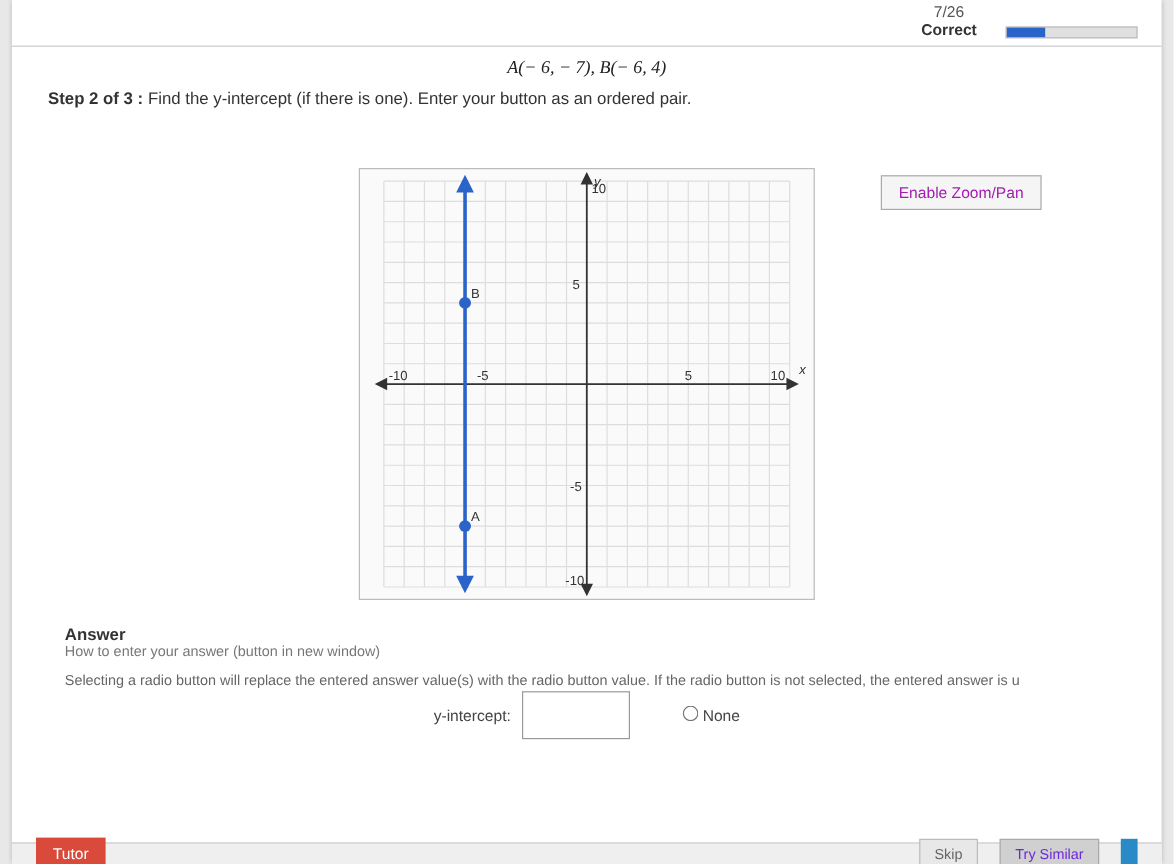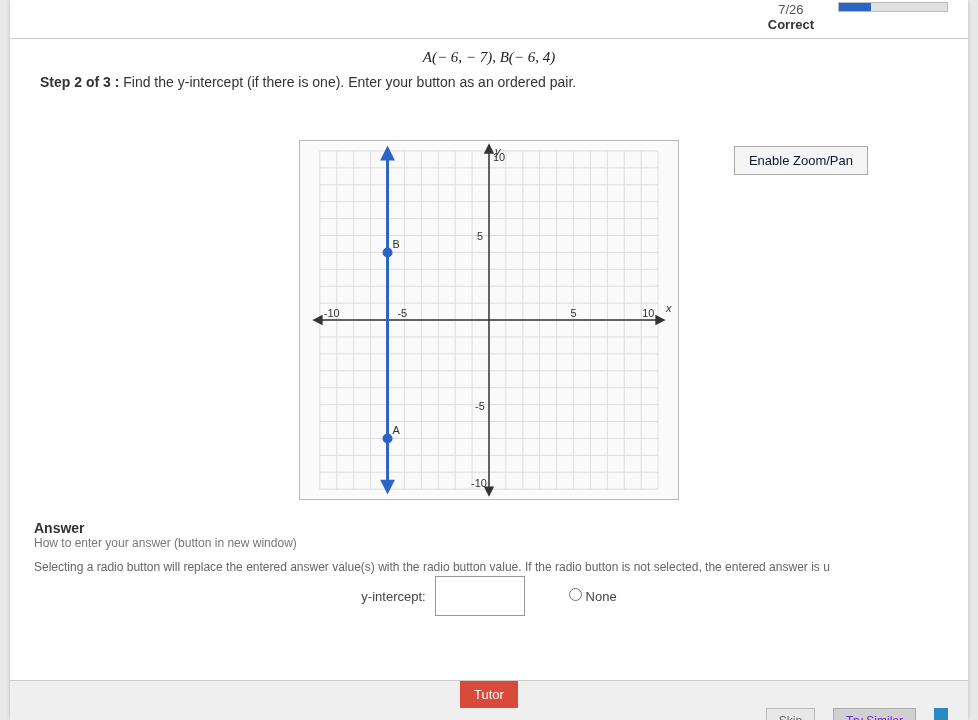--- a/index.html
+++ b/index.html
@@ -25,63 +25,62 @@
     padding: 2px 20px 6px 20px;
     border-bottom: 1px solid #ccc;
   }
   .qtitle { font-size: 14px; color: #444; flex: 0 0 auto; }
   .qtitle b { font-weight: 700; }
   .progress-block { margin-left: auto; text-align: center; }
   .pcount { font-size: 13px; color: #555; }
   .plabel { font-size: 13px; font-weight: 700; color: #333; }
   .pbar { width: 110px; height: 10px; background: #e0e0e0; border: 1px solid #bbb; margin-left: 14px; position: relative; display: inline-block; vertical-align: middle; }
   .pbar-fill { background: #2a64c8; height: 100%; width: 30%; }
-  .progress-flex { display: flex; align-items: flex-start; gap: 10px; }
+  .progress-flex { display: flex; align-items: flex-end; gap: 10px; }
   .points-line { text-align: center; font-size: 15px; font-style: italic; font-family: 'Times New Roman', serif; padding: 10px 0 4px; color: #222; }
   .step-line { padding: 4px 30px 10px; font-size: 14px; color: #333; }
   .step-line b { font-weight: 700; }
   .graph-area { text-align: center; position: relative; }
   .zoom-btn {
     position: absolute;
     right: 100px;
     top: 6px;
     border: 1px solid #aaa;
     background: #f5f5f5;
     padding: 6px 14px;
     font-size: 13px;
-    color: #0f172a;
+    color: #a21caf;
     cursor: pointer;
   }
   .graph-box {
     width: 380px;
     height: 360px;
     border: 1px solid #bbb;
     margin: 40px auto 10px;
     position: relative;
     background: #fafafa;
   }
   svg.grid { position: absolute; inset: 0; }
-  .answer-sec { padding: 10px 24px; font-size: 13px; color: #555; }
+  .answer-sec { padding: 10px 44px; font-size: 13px; color: #555; }
   .answer-sec .atitle { font-weight: 700; font-size: 14px; color: #333; }
   .answer-sec .ahint { color: #777; font-size: 12px; margin-bottom: 10px; }
   .answer-sec .anote { font-size: 12px; color: #666; margin: 10px 0 2px; }
   .answer-row { text-align: center; }
   .ylabel { font-size: 13px; color: #444; margin-right: 6px; }
   .ans-input { width: 90px; height: 40px; border: 1px solid #999; font-size: 14px; text-align: center; }
   .radio-wrap { margin-left: 40px; font-size: 13px; color: #444; }
   .footer {
     position: absolute;
     bottom: 0; left: 0; right: 0;
     background: #efefef;
     border-top: 1px solid #ccc;
-    height: 40px;
+    height: 18px;
     display: flex;
     align-items: center;
     padding: 0 20px;
-    flex-direction: column;
   }
   .tutor-btn { background: #d94a3a; color: #fff; border: none; padding: 6px 14px; font-size: 13px; cursor: pointer; }
   .footer-right { margin-left: auto; display: flex; gap: 18px; justify-content: flex-end; }
   .skip-btn { background: #e8e8e8; border: 1px solid #bbb; color: #666; padding: 5px 12px; font-size: 12px; cursor: pointer; }
   .try-btn { background: #d0d0d0; border: 1px solid #aaa; color: #6d28d9; padding: 5px 12px; font-size: 12px; cursor: pointer; }
   .sub-btn { background: #2a8ac8; width: 14px; height: 26px; }
 </style>
 </head>
 <body>
 

